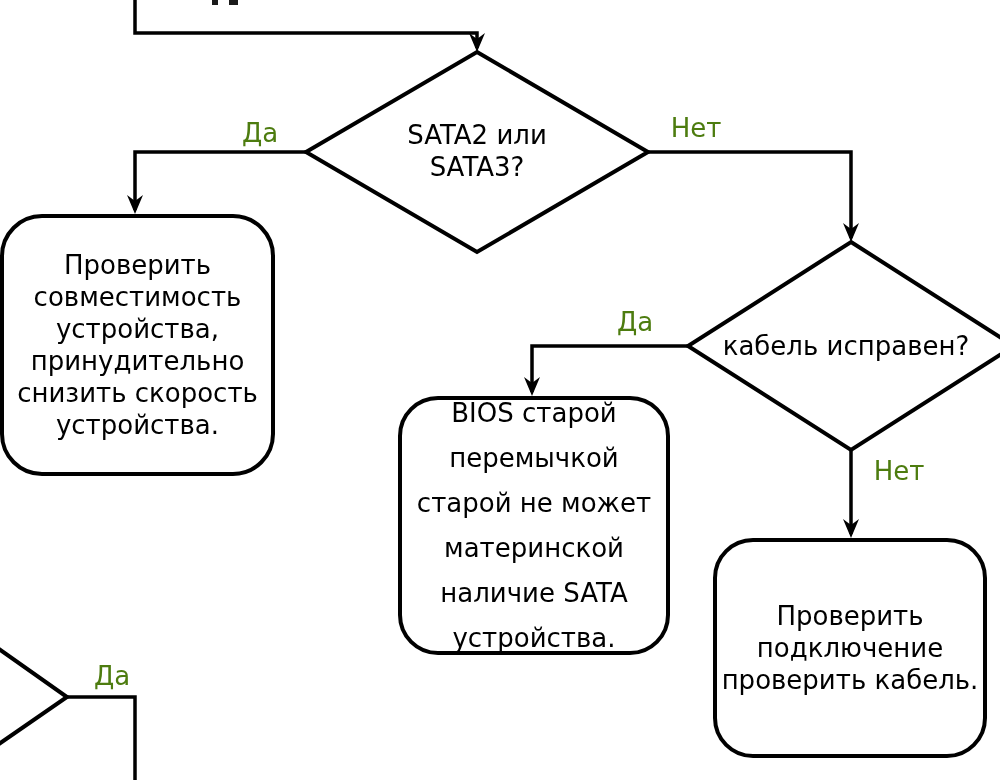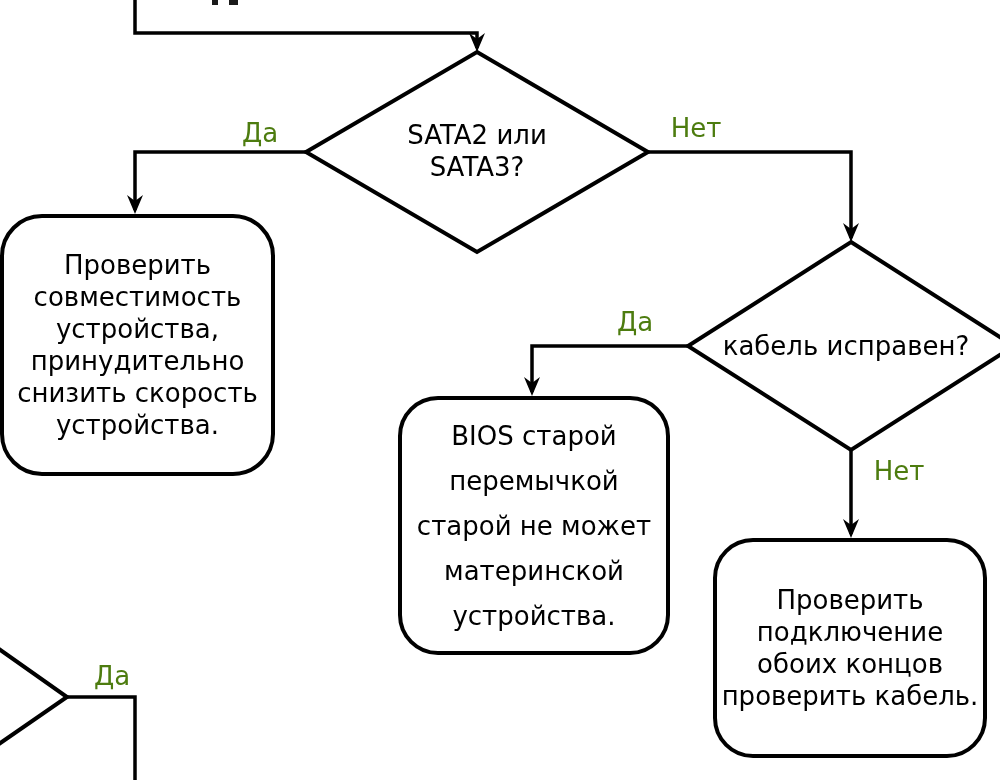--- a/index.html
+++ b/index.html
@@ -76,27 +76,27 @@
 
   <div class="node-label" style="left:666px;top:314px;width:360px;height:64px;">
     <div>кабель исправен?</div>
   </div>
 
   <div class="node-label" style="left:400px;top:398px;width:268px;height:255px;gap:13px;">
     <div>BIOS старой</div>
     <div>перемычкой</div>
     <div>старой не может</div>
     <div>материнской</div>
+    <div>наличие SATA</div>
     <div>устройства.</div>
   </div>
 
   <div class="node-label" style="left:710px;top:540px;width:280px;height:216px;">
     <div>Проверить</div>
     <div>подключение</div>
-    <div>обоих концов</div>
     <div>проверить кабель.</div>
   </div>
 
   <span class="edge-label" style="left:260px;top:133px;">Да</span>
   <span class="edge-label" style="left:696px;top:128px;">Нет</span>
   <span class="edge-label" style="left:635px;top:322px;">Да</span>
   <span class="edge-label" style="left:899px;top:471px;">Нет</span>
   <span class="edge-label" style="left:112px;top:676px;">Да</span>
 
 </div>

